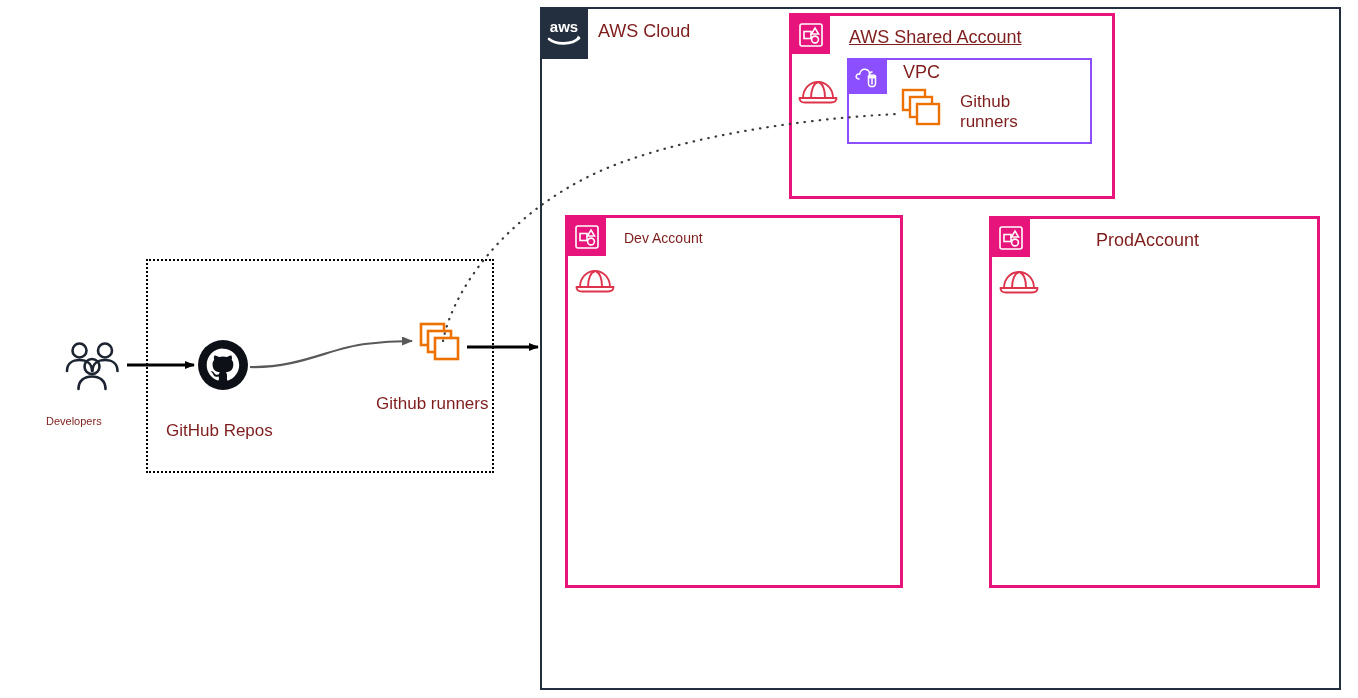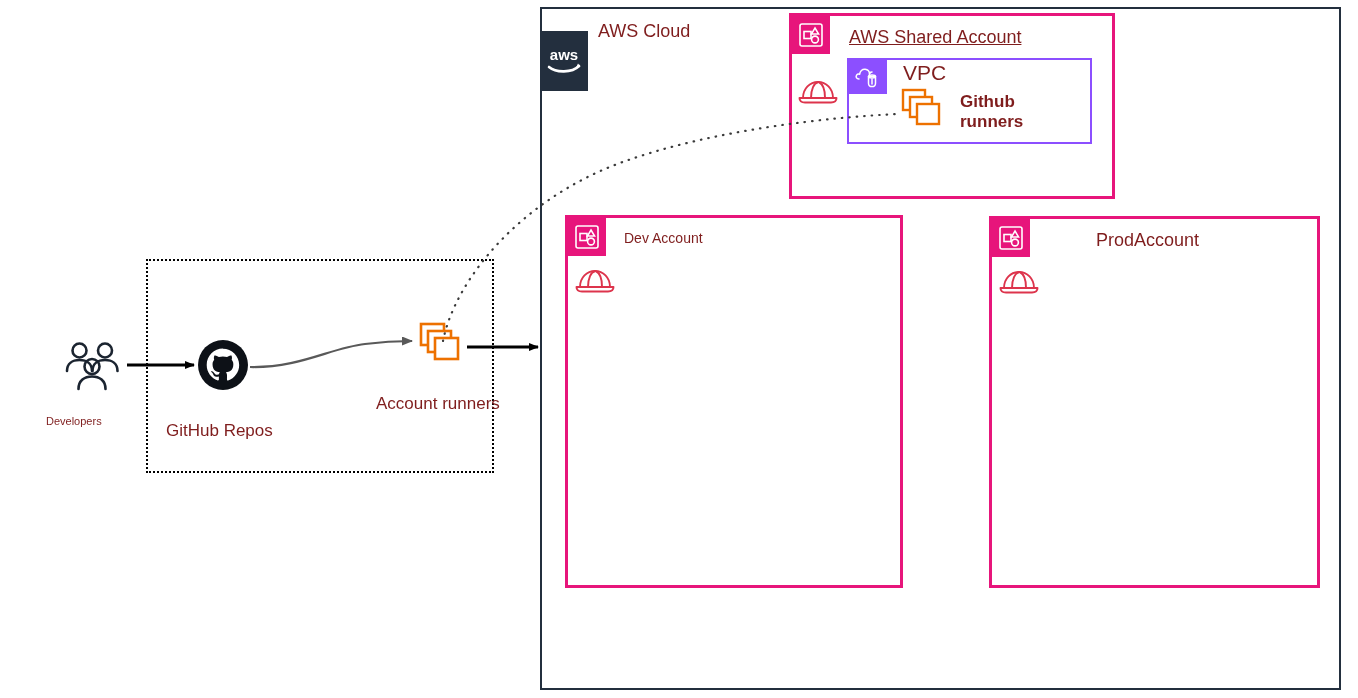--- a/index.html
+++ b/index.html
@@ -36,26 +36,25 @@
     position: absolute;
     left: 540px; top: 7px;
     width: 801px; height: 683px;
     border: 2px solid #232F3E;
     box-sizing: border-box;
     background: #ffffff;
   }
   .aws-logo-tab {
     position: absolute;
     left: 540px; top: 7px;
-    width: 48px; height: 60px;
+    width: 48px; height: 52px;
     background: #232F3E;
     display: flex;
     align-items: center;
     justify-content: center;
-    margin-top: 24px;
   }
   .account-box {
     position: absolute;
     border: 3px solid #E7157B;
     box-sizing: border-box;
     background: #ffffff;
   }
   .account-tab {
     position: absolute;
     width: 38px; height: 38px;
@@ -145,33 +144,33 @@
                  C5.8 6.2, 8.3 4, 11.2 4.3 C13.6 4.6, 15.3 6.4, 15.6 8.6"></path>
         <path d="M15.4 9.5 C15.4 8, 16.6 7, 18 7"></path>
         <path d="M14.5 11.5 L21.5 11.5 L21.5 18.2 C21.5 20.3, 19.9 21.6, 18 21.6
                  C16.1 21.6, 14.5 20.3, 14.5 18.2 Z"></path>
         <ellipse cx="18" cy="11.5" rx="3.5" ry="1.5"></ellipse>
         <path d="M18 14 L18 19"></path>
       </g>
     </svg>
   </div>
 
-  <div class="label" style="left:903px; top:62px; font-size:21px;">VPC</div>
+  <div class="label" style="left:903px; top:62px; font-size:18px;">VPC</div>
 
   <div class="abs" style="left:900px; top:88px;">
     <svg width="48" height="42" viewBox="0 0 48 42" aria-hidden="true">
       <g fill="#ffffff" stroke="#ED7100" stroke-width="2.4">
         <rect x="3" y="2" width="22" height="20"></rect>
         <rect x="10" y="9" width="22" height="20"></rect>
         <rect x="17" y="16" width="22" height="20"></rect>
       </g>
     </svg>
   </div>
 
-  <div class="label two-line" style="left:960px; top:92px; width:90px; font-size:17px;font-weight:bold;"><span>Github</span><br><span>runners</span></div>
+  <div class="label two-line" style="left:960px; top:92px; width:90px; font-size:17px;"><span>Github</span><br><span>runners</span></div>
 
   <div class="account-box" style="left:565px; top:215px; width:338px; height:373px;"></div>
 
   <div class="account-tab" style="left:568px; top:218px;">
     <svg width="26" height="26" viewBox="0 0 26 26" aria-hidden="true">
       <rect x="2" y="2" width="22" height="22" rx="2" fill="none" stroke="#ffffff" stroke-width="1.6"></rect>
       <rect x="6" y="9.5" width="7" height="7" fill="none" stroke="#ffffff" stroke-width="1.6"></rect>
       <path d="M17 6 L20.6 12 L13.4 12 Z" fill="none" stroke="#ffffff" stroke-width="1.5"></path>
       <circle cx="17" cy="17.5" r="3.4" fill="none" stroke="#ffffff" stroke-width="1.6"></circle>
     </svg>
@@ -251,21 +250,21 @@
   <div class="abs" style="left:418px; top:322px;">
     <svg width="50" height="46" viewBox="0 0 50 46" aria-hidden="true">
       <g fill="#ffffff" stroke="#ED7100" stroke-width="2.6">
         <rect x="3" y="2" width="23" height="21"></rect>
         <rect x="10" y="9" width="23" height="21"></rect>
         <rect x="17" y="16" width="23" height="21"></rect>
       </g>
     </svg>
   </div>
 
-  <div class="label" style="left:376px; top:393px; font-size:17px;">Account runners</div>
+  <div class="label" style="left:376px; top:393px; font-size:17px;">Github runners</div>
 
   <svg class="overlay" viewBox="0 0 1358 698">
     <defs>
       <marker id="arrowBlack" markerWidth="10" markerHeight="8" refX="9" refY="4" orient="auto" markerUnits="userSpaceOnUse">
         <path d="M0,0 L10,4 L0,8 z" fill="#000000"></path>
       </marker>
       <marker id="arrowGray" markerWidth="11" markerHeight="9" refX="10" refY="4.5" orient="auto" markerUnits="userSpaceOnUse">
         <path d="M0,0 L11,4.5 L0,9 z" fill="#595959"></path>
       </marker>
     </defs>

